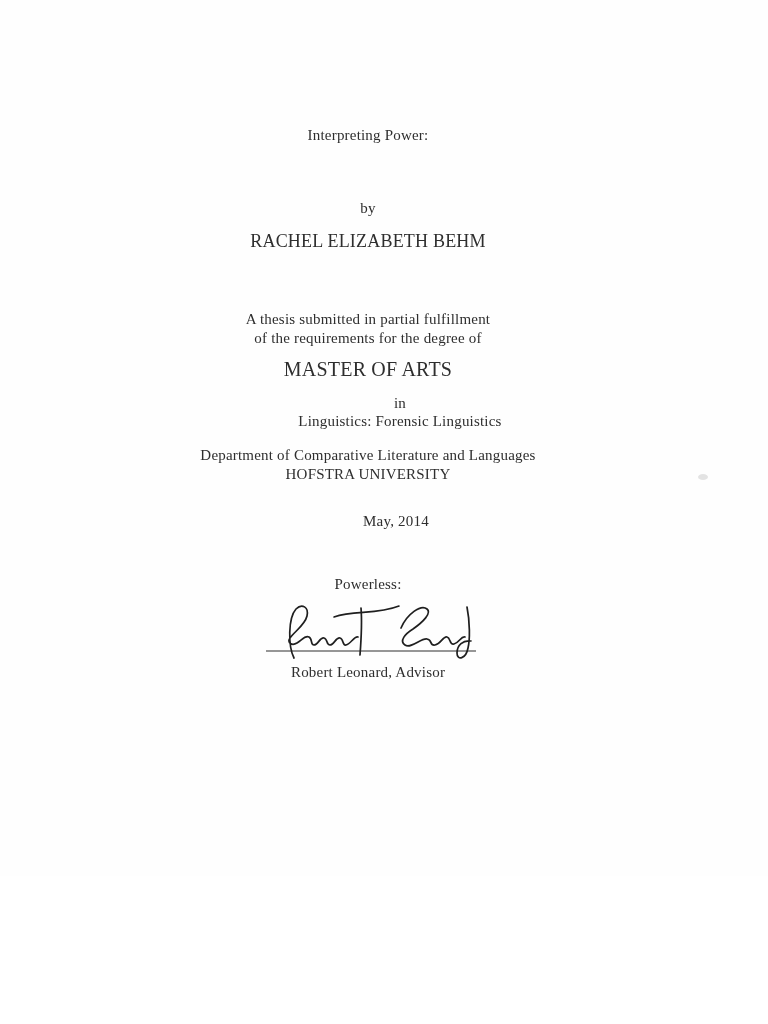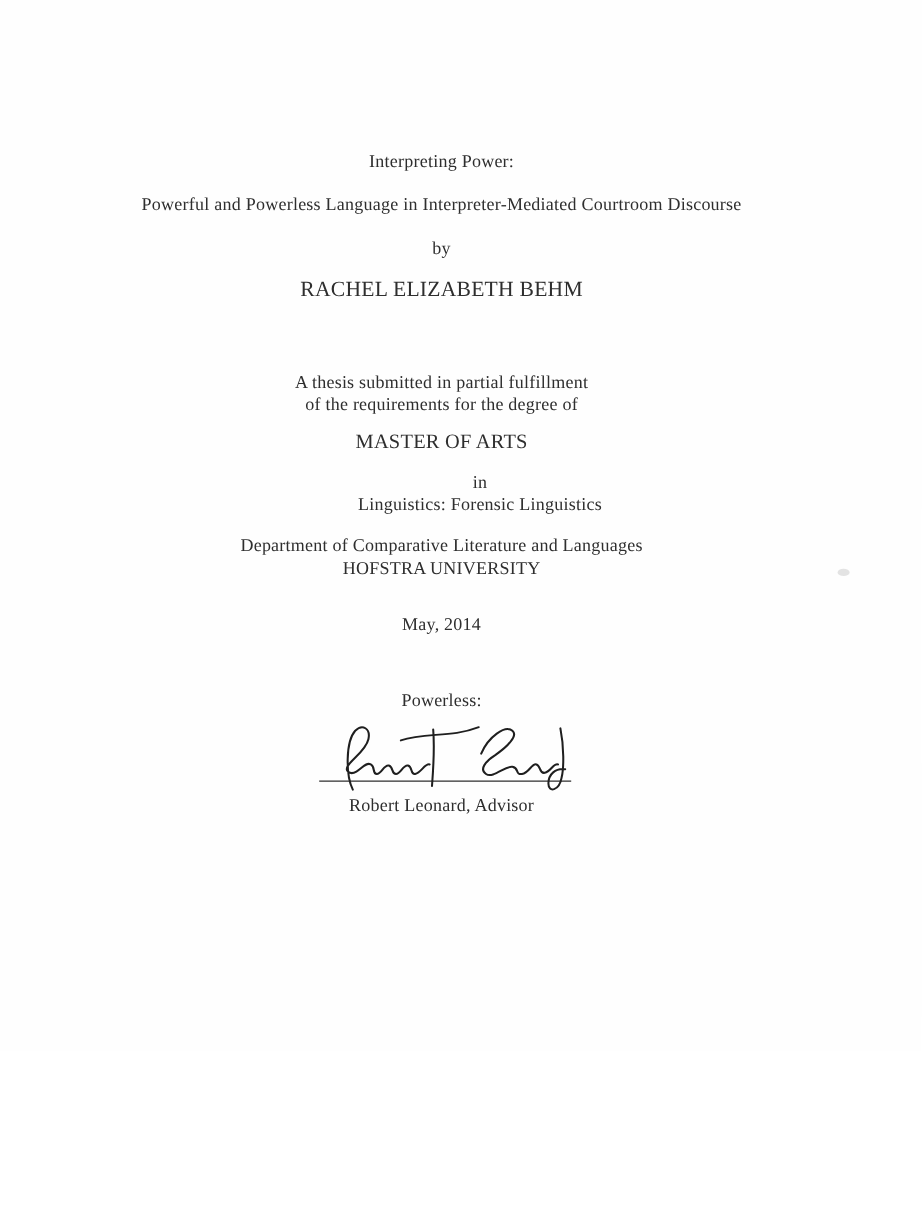--- a/index.html
+++ b/index.html
@@ -23,24 +23,24 @@
     text-align: center;
     font-size: 15px;
     letter-spacing: 0.2px;
     white-space: pre-line;
   }
   .title1        { top: 127px; }
   .title2        { top: 163px; }
   .byline        { top: 200px; }
   .author        { top: 231px; font-size: 18px; }
   .submission    { top: 310px; line-height: 19px; }
-  .degree        { top: 358px; font-size: 17px; }
+  .degree        { top: 358px; font-size: 20px; }
   .field         { top: 395px; line-height: 17.5px; margin-left: 32px; }
   .dept          { top: 446px; line-height: 18.5px; }
-  .date          { top: 513px; }
+  .date          { top: 513px; padding-left: 28px; }
   .approved      { top: 576px; }
   .advisor       { top: 664px; }
   .signature-wrap {
     position: absolute;
     left: 264px;
     top: 594px;
     width: 214px;
     height: 74px;
   }
   .signature-wrap svg { display: block; }
@@ -62,21 +62,20 @@
     opacity: 0.8;
   }
 </style>
 </head>
 <body>
 
 <div class="page">
 
   <div class="line title1">Interpreting Power:</div>
 
-  <div class="line title2">Powerful and Powerless Language in Interpreter-Mediated Courtroom Discourse</div>
 
   <div class="line byline">by</div>
 
   <div class="line author">RACHEL ELIZABETH BEHM</div>
 
   <div class="line submission">A thesis submitted in partial fulfillment
 of the requirements for the degree of</div>
 
   <div class="line degree">MASTER OF ARTS</div>
 

